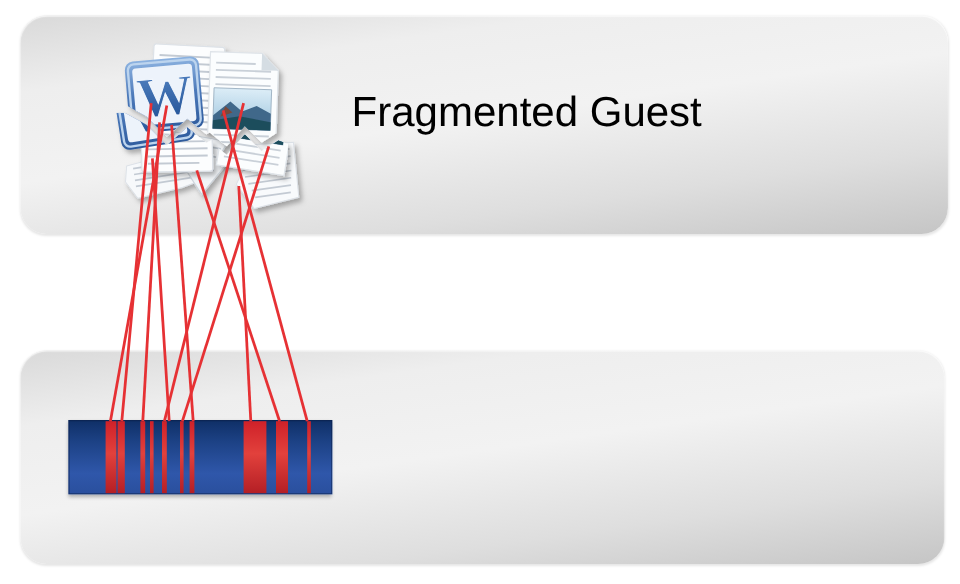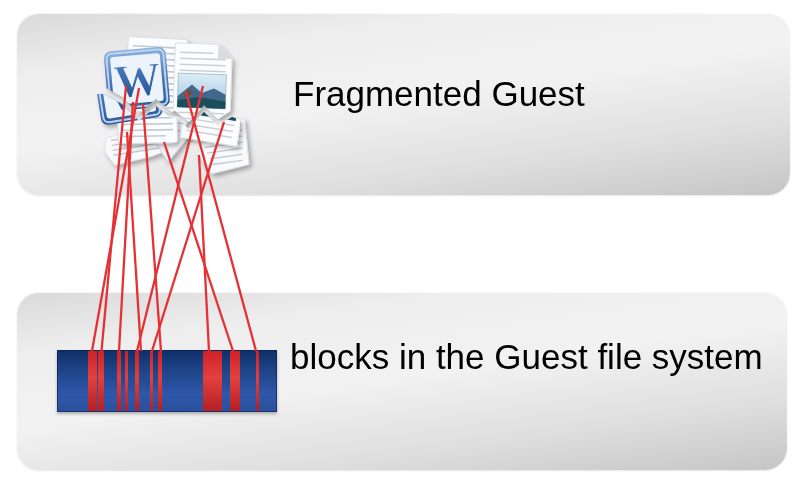--- a/index.html
+++ b/index.html
@@ -32,21 +32,20 @@
   #deco{position:absolute;left:0;top:0;z-index:5;pointer-events:none}
 </style>
 </head>
 <body>
 
 <div class="panel" id="top-panel"></div>
 <div class="panel" id="bottom-panel"></div>
 
 <div class="label" id="frag-label">Fragmented Guest</div>
 <div class="label" id="stored-label">
-  <div>blocks in the Guest file system</div>
 </div>
 
 <div id="storage-bar">
     <div class="stripe" style="left: 31.3px; width: 8.4px;"></div>
     <div class="stripe" style="left: 41.3px; width: 5.5px;"></div>
     <div class="stripe" style="left: 59.5px; width: 4.2px;"></div>
     <div class="stripe" style="left: 68px; width: 3.4px;"></div>
     <div class="stripe" style="left: 78px; width: 4.4px;"></div>
     <div class="stripe" style="left: 93px; width: 3.4px;"></div>
     <div class="stripe" style="left: 101.3px; width: 3.4px;"></div>

